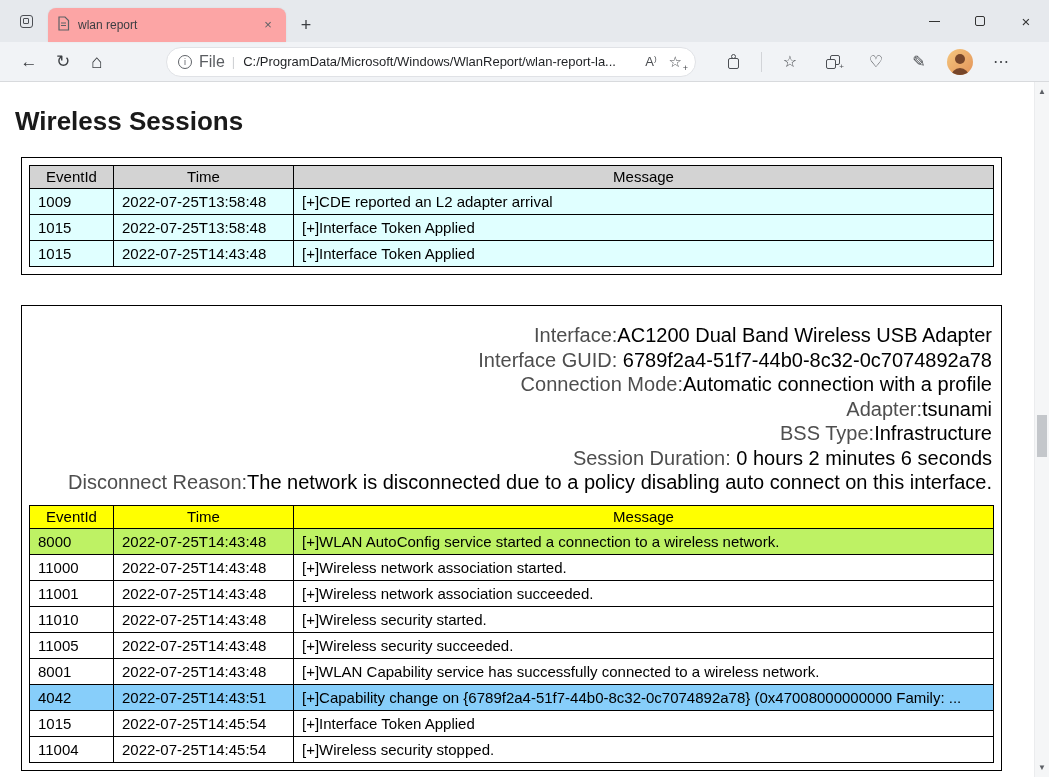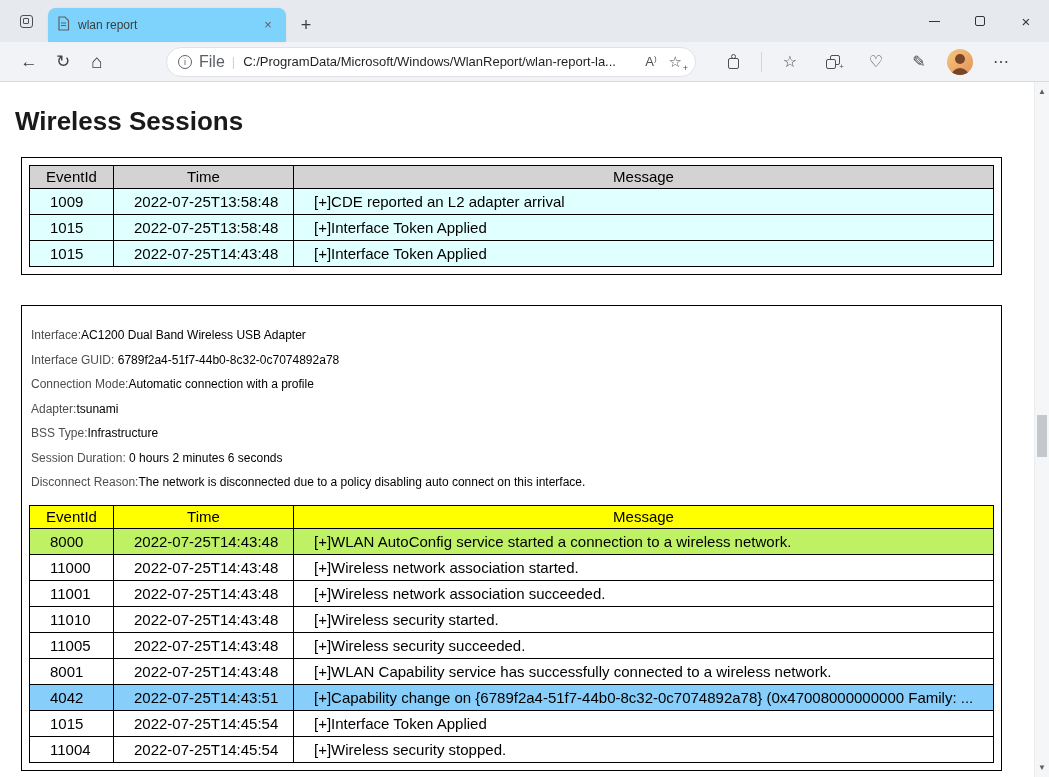--- a/index.html
+++ b/index.html
@@ -9,21 +9,21 @@
     font-family:"Liberation Sans", sans-serif;
     background:#fff;
   }
   .browser { position:relative; width:1049px; height:777px; }
 
   
   .tabstrip { height:42px; background:#e6e9ed; position:relative; display:flex; align-items:flex-end; }
   .tab-actions-btn { position:absolute; left:17px; top:12px; width:18px; height:18px; display:flex; align-items:center; justify-content:center; cursor:pointer; }
   .tab-actions-glyph { width:13px; height:13px; border:1.5px solid #4c4f54; border-radius:3px; position:relative; }
   .tab-actions-glyph::after { content:""; position:absolute; left:2px; top:2px; width:4px; height:4px; border:1px solid #4c4f54; border-radius:1px; }
-  .tab { margin-left:48px; width:238px; height:34px; background:#7dd3fc; border-radius:8px 8px 0 0; display:flex; align-items:center; padding:0 9px; box-shadow:0 0 2px rgba(0,0,0,.08);justify-content:space-between; }
+  .tab { margin-left:48px; width:238px; height:34px; background:#fca5a5; border-radius:8px 8px 0 0; display:flex; align-items:center; padding:0 9px; box-shadow:0 0 2px rgba(0,0,0,.08);justify-content:space-between; }
   .tab-title { flex:1; font-size:12px; color:#3b3e42; margin-left:8px; white-space:nowrap; overflow:hidden; }
   .tab-close { width:18px; height:18px; line-height:17px; text-align:center; font-size:13px; color:#5d6065; border-radius:4px; cursor:pointer; }
   .new-tab { width:28px; height:28px; margin:0 0 3px 6px; display:flex; align-items:center; justify-content:center; font-size:18px; color:#3b3e42; border-radius:6px; cursor:pointer; }
   .win-controls { position:absolute; right:0; top:0; height:42px; display:flex; align-items:stretch; }
   .win-btn { width:46px; display:flex; align-items:center; justify-content:center; color:#333; cursor:pointer; }
   .min-glyph { width:11px; height:1px; background:#333; }
   .max-glyph { width:10px; height:10px; border:1px solid #333; border-radius:2px; }
   .close-glyph { font-size:15px; line-height:1; color:#333; }
 
   
@@ -53,27 +53,27 @@
   .avatar-head { position:absolute; top:5px; left:8px; width:10px; height:10px; border-radius:50%; background:#77462a; }
   .avatar-body { position:absolute; bottom:-4px; left:4px; width:18px; height:11px; border-radius:9px 9px 0 0; background:#77462a; }
 
   
   .content { position:absolute; top:82px; left:0; width:1034px; height:695px; background:#fff; overflow:hidden; }
   .page-title { font-size:26px; font-weight:700; color:#1a1a1a; margin:24px 0 20px 15px; }
   .panel { margin:0 32px 30px 21px; border:1px solid #000; padding:7px; }
   table.evt { width:100%; border-collapse:collapse; table-layout:fixed; font-size:15px; color:#000; }
   table.evt th, table.evt td { border:1px solid #000; overflow:hidden; white-space:nowrap; }
   table.evt th { font-weight:400; text-align:center; padding:1px 4px; line-height:20px; }
-  table.evt td { padding:2px 20px; line-height:21px; text-align:left; }
+  table.evt td { padding:2px 8px; line-height:21px; text-align:left; }
   .summary th { background:#d3d3d3; }
   .summary td { background:#e0ffff; }
   .events th { background:#ffff00; }
   .events tr.green td { background:#bef264; }
   .events tr.blue td { background:#87cefa; }
-  .fields { margin:10px 2px 10px 2px; font-size:12px; }
+  .fields { margin:10px 2px 10px 2px; font-size:20px;text-align:right; }
   .field { line-height:24.5px; white-space:nowrap; overflow:hidden; }
   .lbl { color:#4e4e4e; }
   .val { color:#000; }
 
   
   .scrollbar { position:absolute; top:82px; right:0; width:15px; height:695px; background:#f5f6f7; border-left:1px solid #ebecee; }
   .sb-arrow { position:absolute; left:0; width:100%; height:15px; font-size:8px; color:#5d6066; text-align:center; line-height:15px; cursor:pointer; }
   .sb-up { top:2px; }
   .sb-down { bottom:2px; }
   .sb-thumb { position:absolute; top:333px; left:2px; width:10px; height:42px; background:#c4c7cb; cursor:pointer; }

